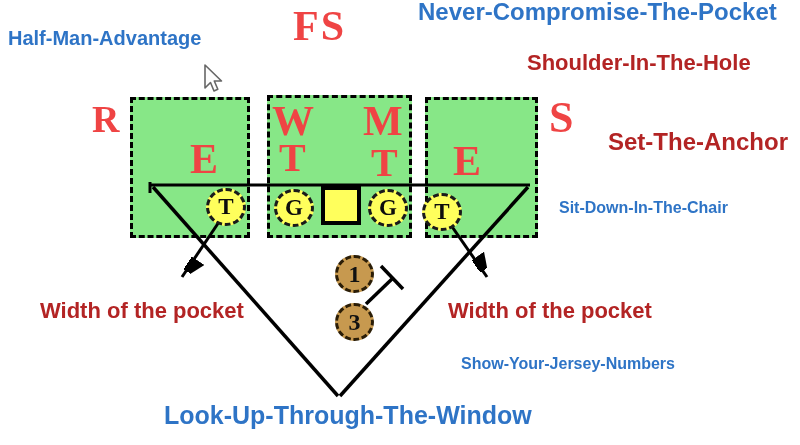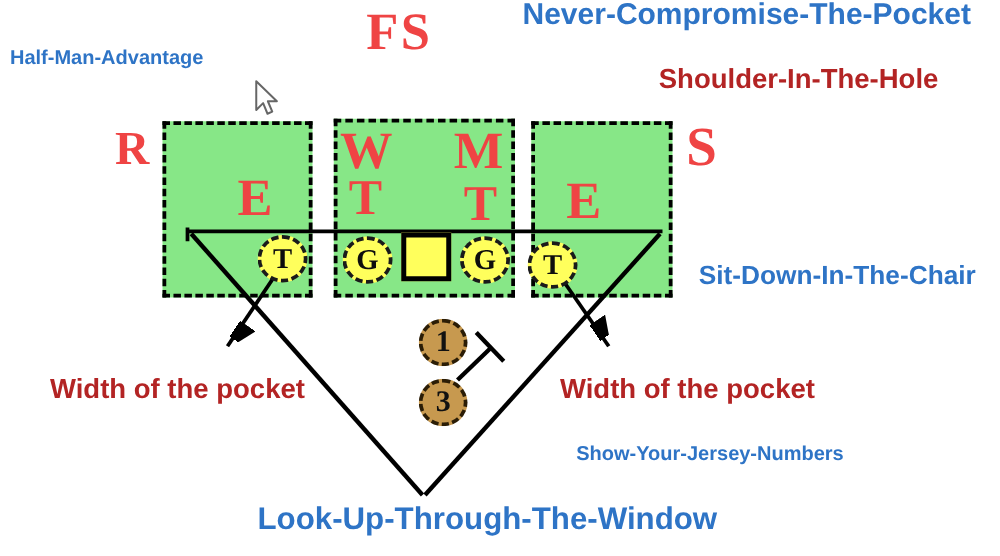--- a/index.html
+++ b/index.html
@@ -39,28 +39,29 @@
     font-family:"Liberation Serif","DejaVu Serif",serif;font-weight:bold;
     font-size:24px;color:#111;z-index:3;
   }
   .cursor{position:absolute;z-index:10;}
 </style>
 </head>
 <body>
 
 <div class="canvas">
 
-  <div class="phrase blue" style="left:8px;top:28px;font-size:16px;margin-top:11px;">Half-Man-Advantage</div>
+  <div class="phrase blue" style="left:8px;top:28px;font-size:20px;">Half-Man-Advantage</div>
   <div class="phrase blue" style="left:418px;top:0px;font-size:24px;">Never-Compromise-The-Pocket</div>
   <div class="phrase red" style="left:497px;top:52px;font-size:22px;margin-left:30px;">Shoulder-In-The-Hole</div>
-  <div class="phrase blue" style="left:559px;top:210px;font-size:21px;">Sit-Down-In-The-Chair</div>
+  <div class="phrase red" style="left:608px;top:130px;font-size:24px;">Set-The-Anchor</div>
+  <div class="phrase blue" style="left:559px;top:200px;font-size:16px;">Sit-Down-In-The-Chair</div>
   <div class="phrase red" style="left:40px;top:300px;font-size:22px;">Width of the pocket</div>
   <div class="phrase red" style="left:448px;top:300px;font-size:22px;">Width of the pocket</div>
   <div class="phrase blue" style="left:461px;top:356px;font-size:16px;">Show-Your-Jersey-Numbers</div>
-  <div class="phrase blue" style="left:164px;top:403px;font-size:25px;margin-left:42px;">Look-Up-Through-The-Window</div>
+  <div class="phrase blue" style="left:164px;top:403px;font-size:25px;">Look-Up-Through-The-Window</div>
 
   <div class="gbox" style="left:130px;top:97px;width:114px;height:135px;"></div>
   <div class="gbox" style="left:267px;top:95px;width:139px;height:137px;"></div>
   <div class="gbox" style="left:425px;top:97px;width:107px;height:135px;"></div>
 
   <svg class="lines-svg" width="800" height="445" viewBox="0 0 800 445">
     <defs>
       <marker id="ah" markerWidth="5" markerHeight="5" refX="7.5" refY="4" orient="auto">
         <path d="M0,0 L9,4 L0,8 Z" fill="#000"></path>
       </marker>

